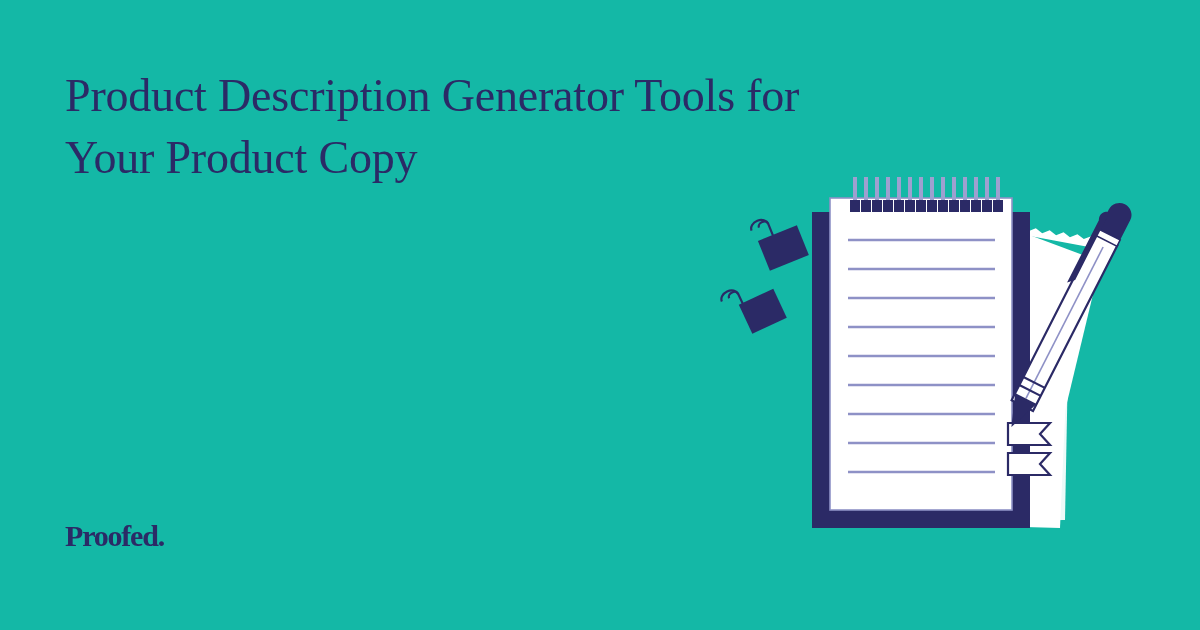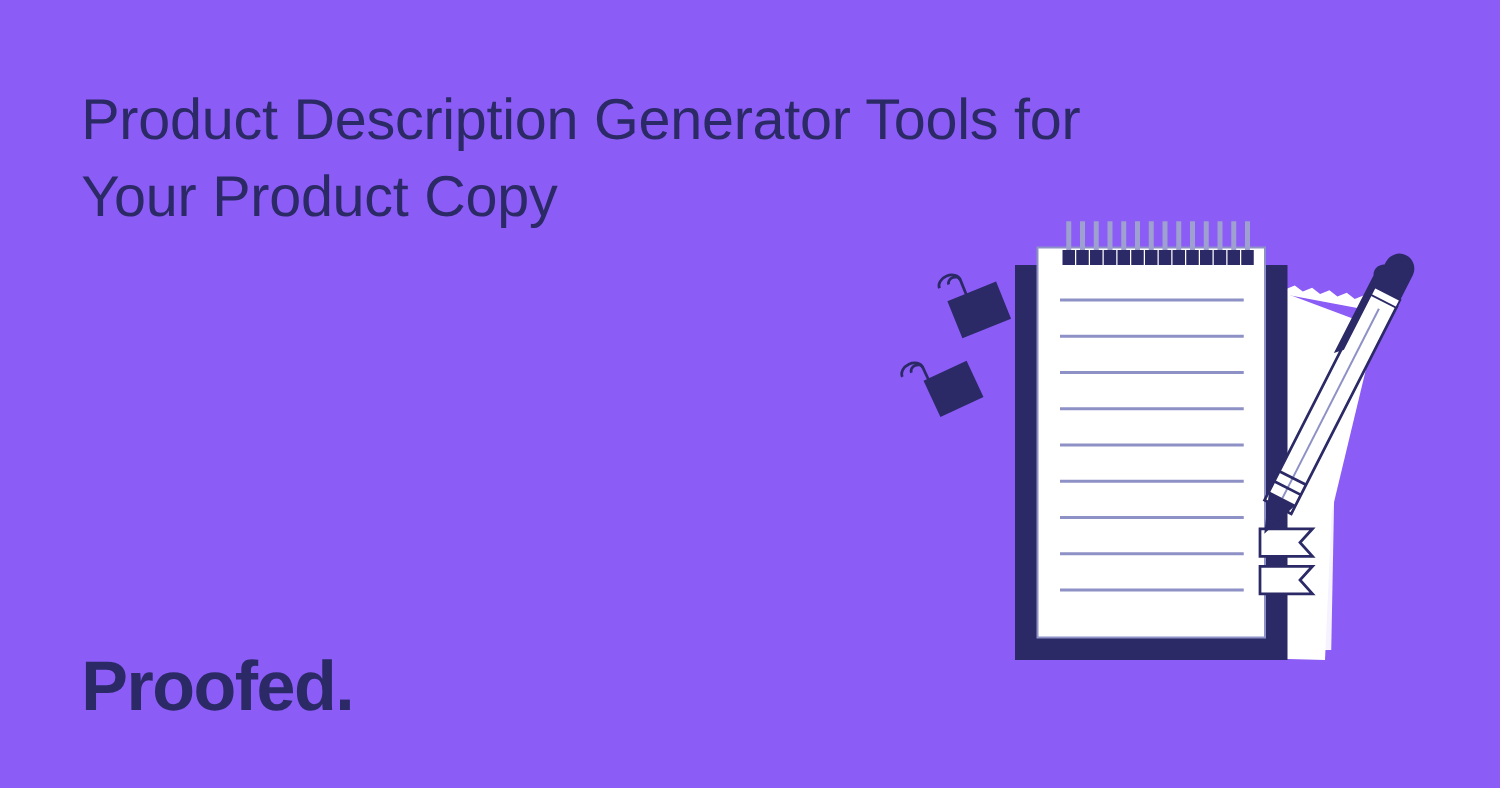--- a/index.html
+++ b/index.html
@@ -8,38 +8,39 @@
     overflow:hidden;
   }
   body {
     background:#d7e7fc;
     font-family:"Liberation Sans", sans-serif;
     position:relative;
   }
   .canvas {
     position:absolute; inset:0;
     width:1200px; height:630px;
-    background:#8b5cf6;
+    background:#14b8a6;
+    font-family:Liberation Serif, serif;
   }
   .headline {
     position:absolute;
     left:65px; top:65px;
     width:940px;
     color:#2b2a66;
     font-size:46px;
     line-height:1.34;
     font-weight:400;
     letter-spacing:-0.2px;
     white-space:pre-line;
   }
   .brand {
     position:absolute;
     left:65px; top:521px;
     color:#2b2a66;
-    font-size:56px;
+    font-size:30px;
     font-weight:700;
     letter-spacing:-1.2px;
     line-height:1;
   }
   .illustration {
     position:absolute;
     left:720px; top:170px;
     width:420px; height:420px;
   }
   .illustration svg { display:block; width:420px; height:420px; }

